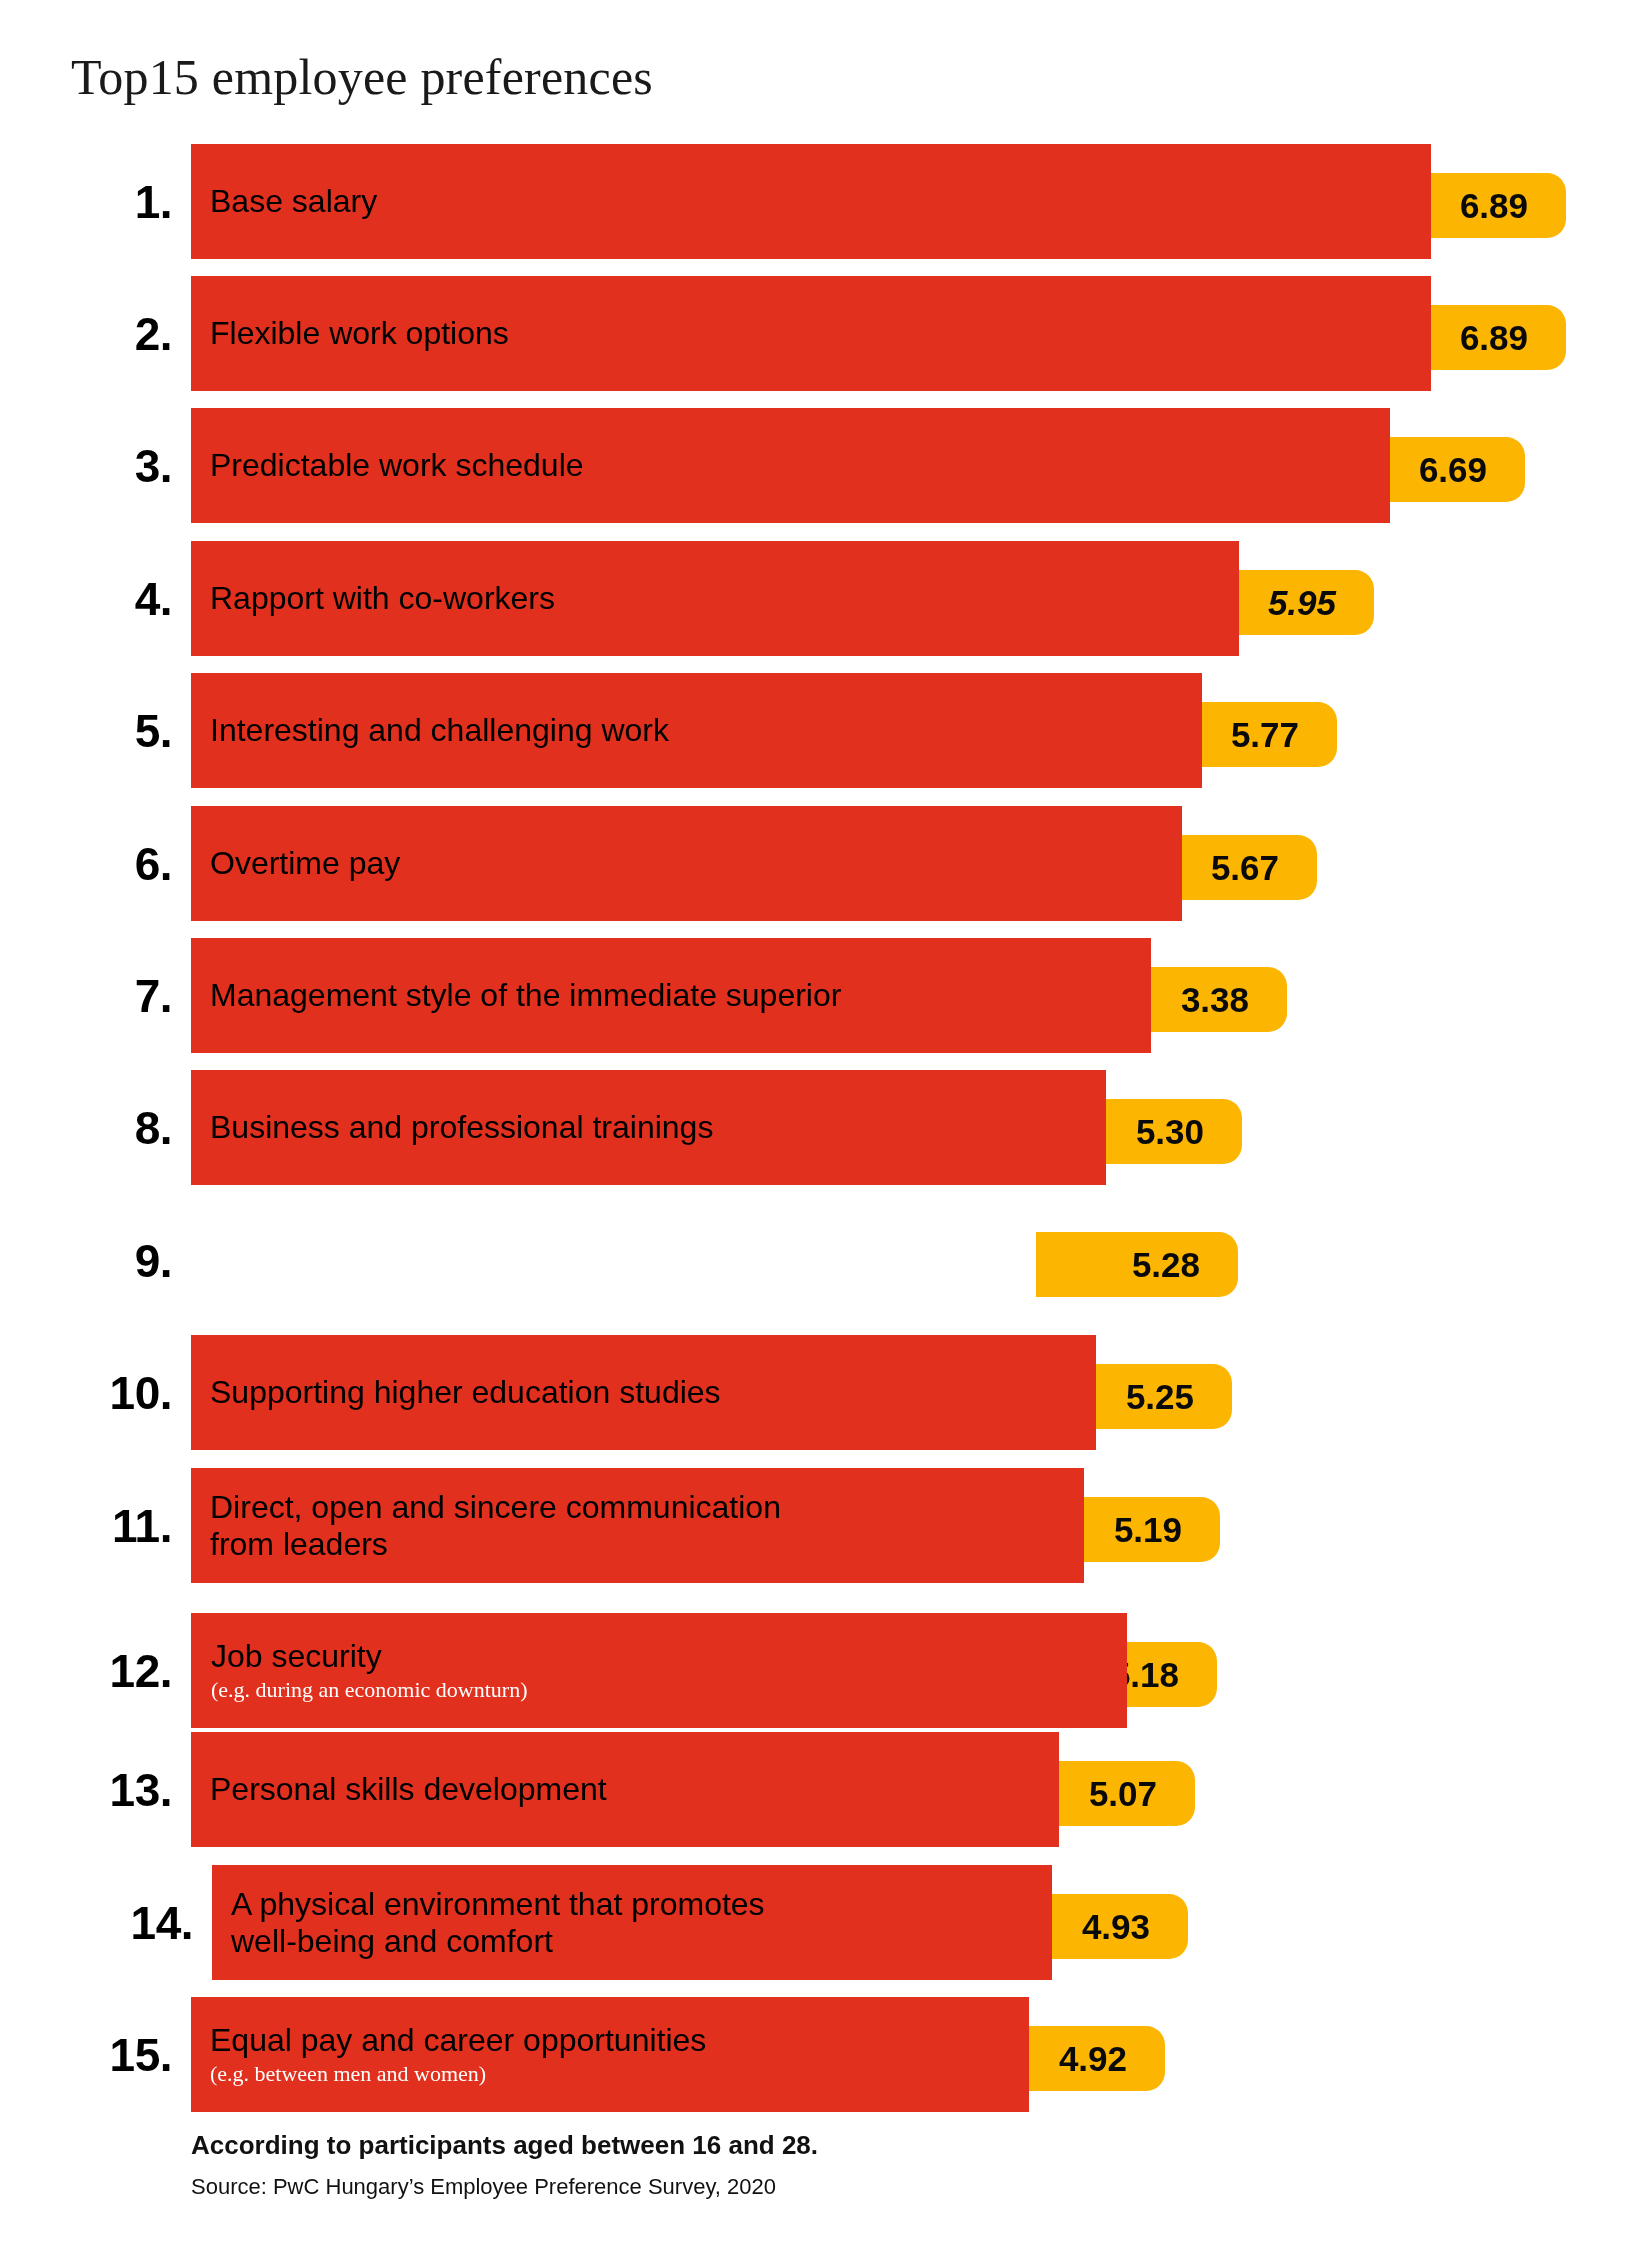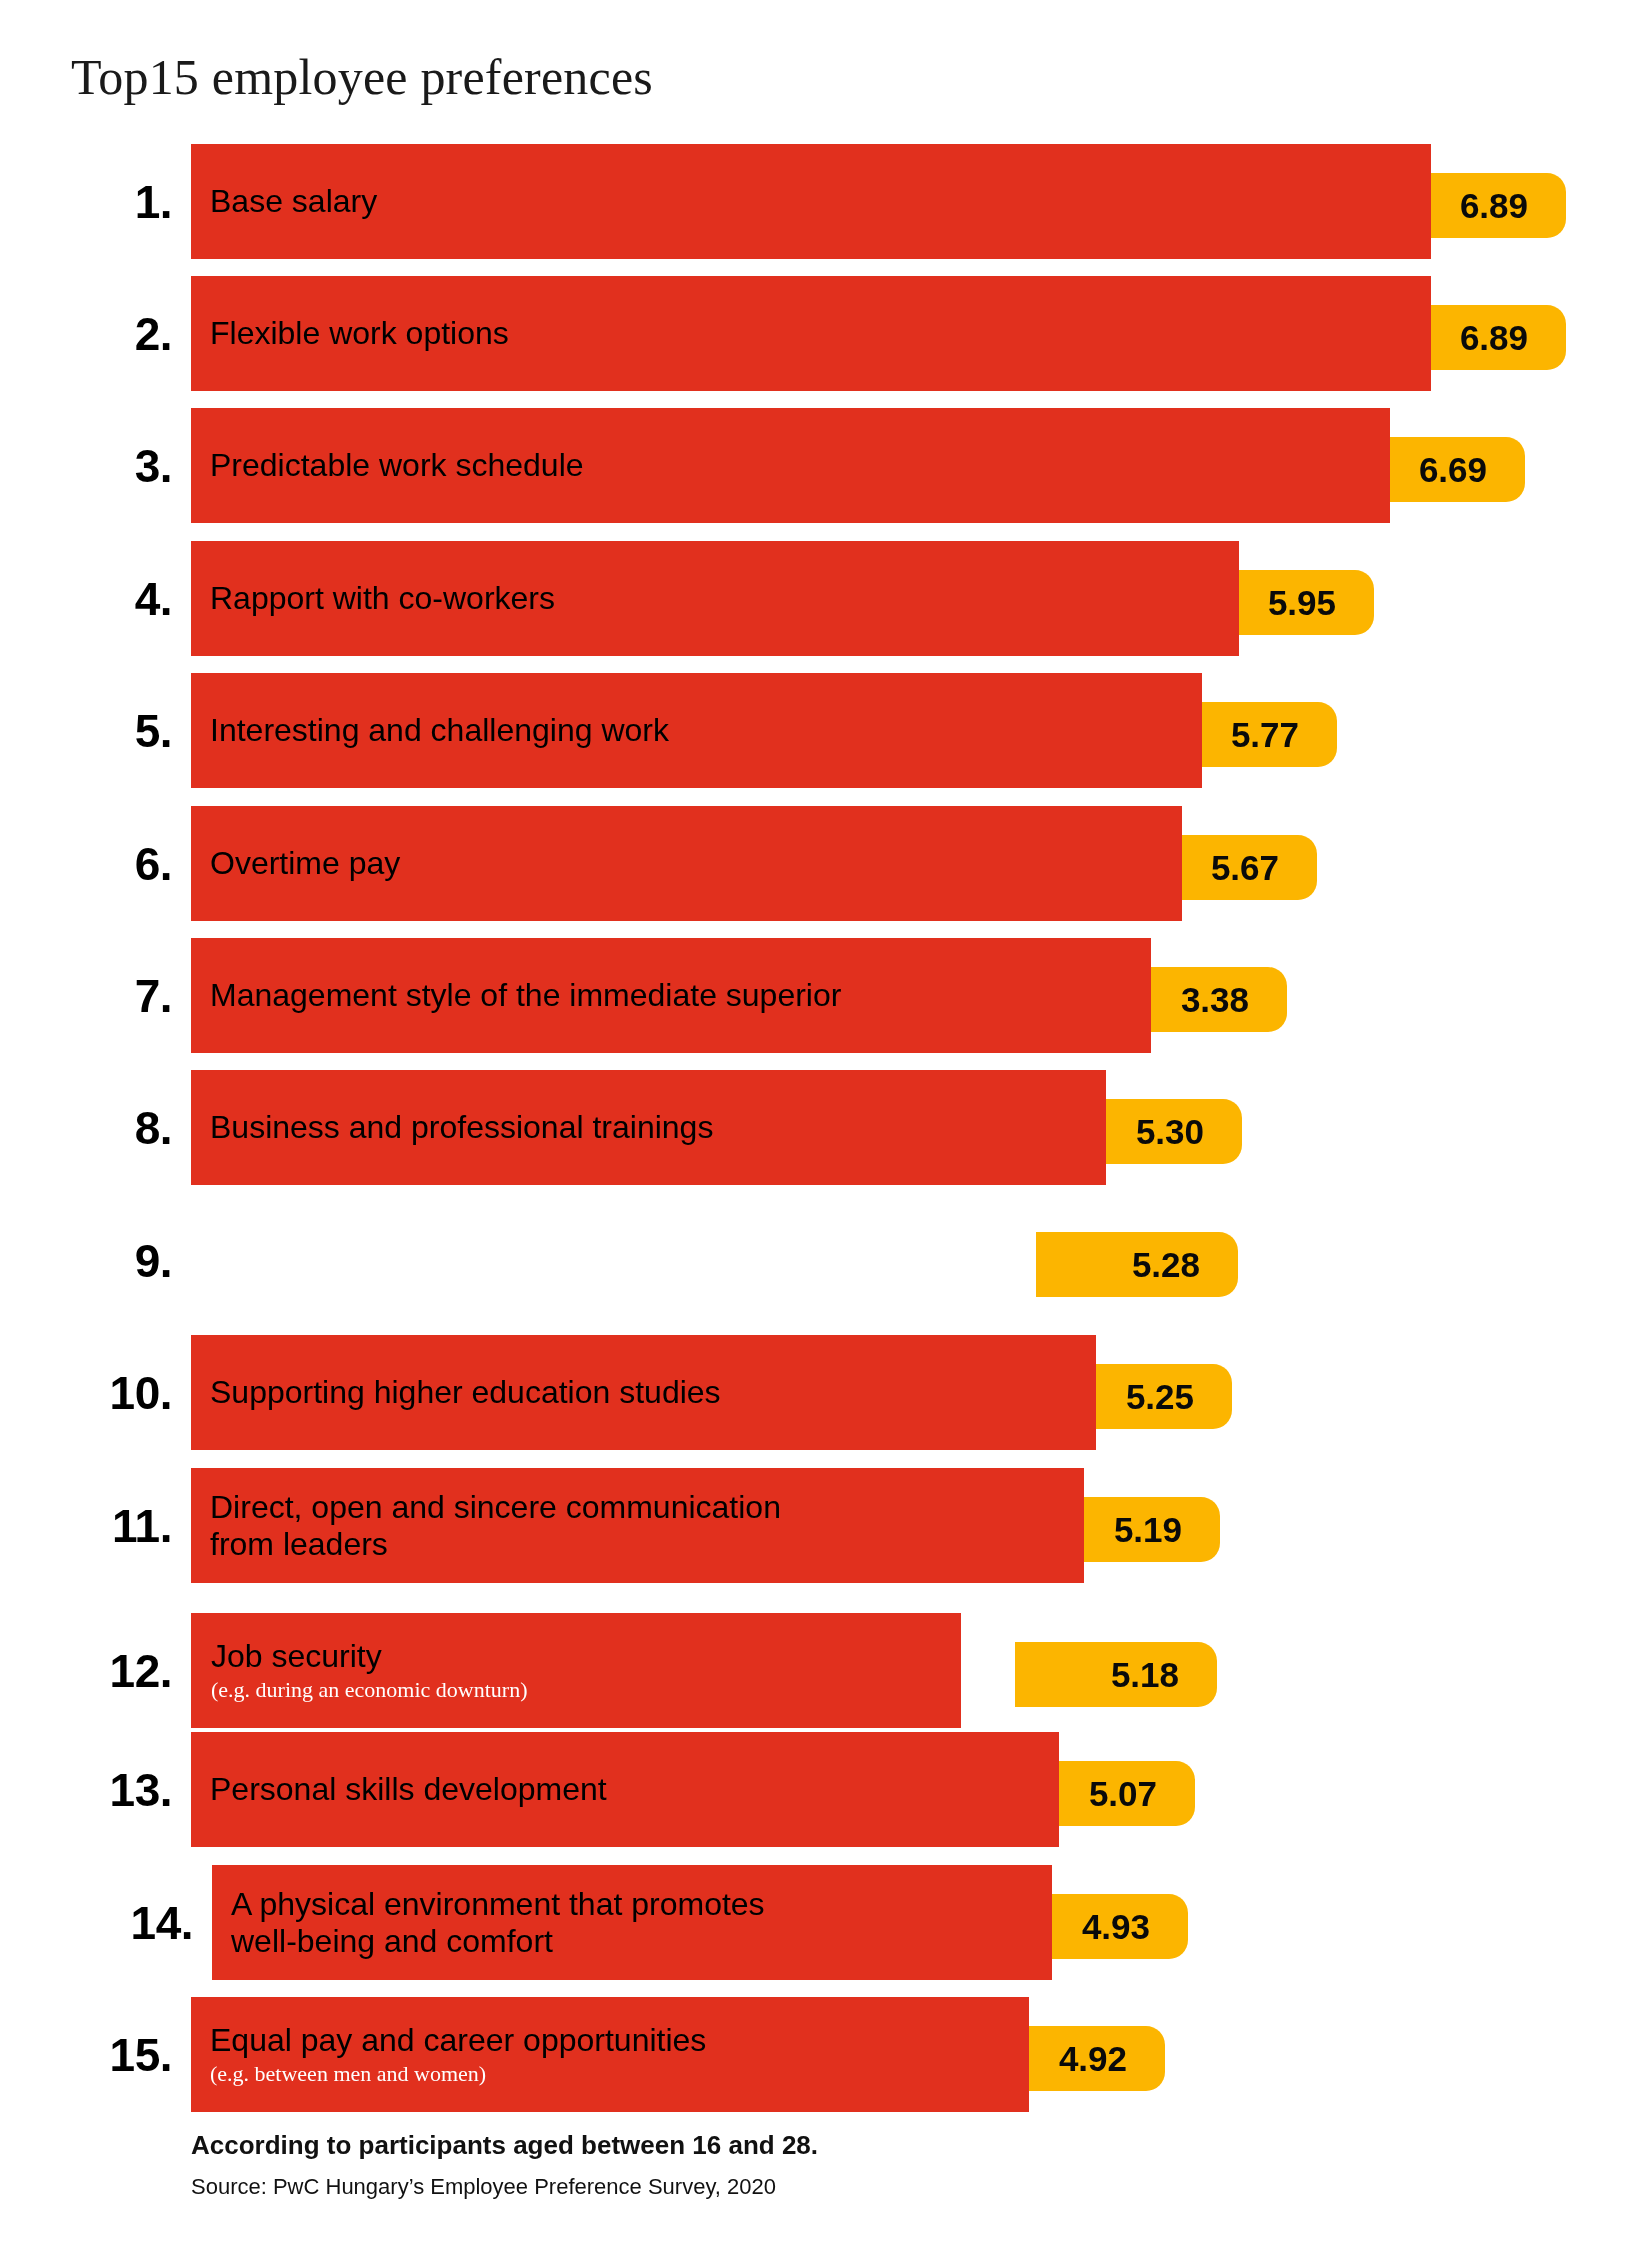--- a/index.html
+++ b/index.html
@@ -173,21 +173,21 @@
         <div class="rank">3.</div>
         <div class="value-pill" style="left: 1323px; width: 202px;">
           <span class="value-text">6.69</span>
         </div>
         <div class="bar" style="width: 1199px;">
           <div class="bar-label">Predictable work schedule</div>
         </div>
       </div>
       <div class="row" style="top: 541px;">
         <div class="rank">4.</div>
-        <div class="value-pill" style="left: 1172px; width: 202px;">
+        <div class="value-pill" style="left: 1172px; width: 202px; font-style: italic;">
           <span class="value-text">5.95</span>
         </div>
         <div class="bar" style="width: 1048px;">
           <div class="bar-label">Rapport with co-workers</div>
         </div>
       </div>
       <div class="row" style="top: 673px;">
         <div class="rank">5.</div>
         <div class="value-pill" style="left: 1135px; width: 202px;">
           <span class="value-text">5.77</span>
@@ -246,21 +246,21 @@
         <div class="bar" style="width: 893px;">
           <div class="bar-label">Direct, open and sincere communication
 from leaders</div>
         </div>
       </div>
       <div class="row" style="top: 1600px; margin-top: 13px;">
         <div class="rank">12.</div>
         <div class="value-pill" style="left: 1015px; width: 202px;">
           <span class="value-text">5.18</span>
         </div>
-        <div class="bar" style="width: 770px; padding-left: 20px;">
+        <div class="bar" style="width: 936px; padding-left: 20px;">
           <div class="bar-label">Job security</div>
           <div class="bar-sublabel">(e.g. during an economic downturn)</div>
         </div>
       </div>
       <div class="row" style="top: 1732px;">
         <div class="rank">13.</div>
         <div class="value-pill" style="left: 993px; width: 202px;">
           <span class="value-text">5.07</span>
         </div>
         <div class="bar" style="width: 868px;">

